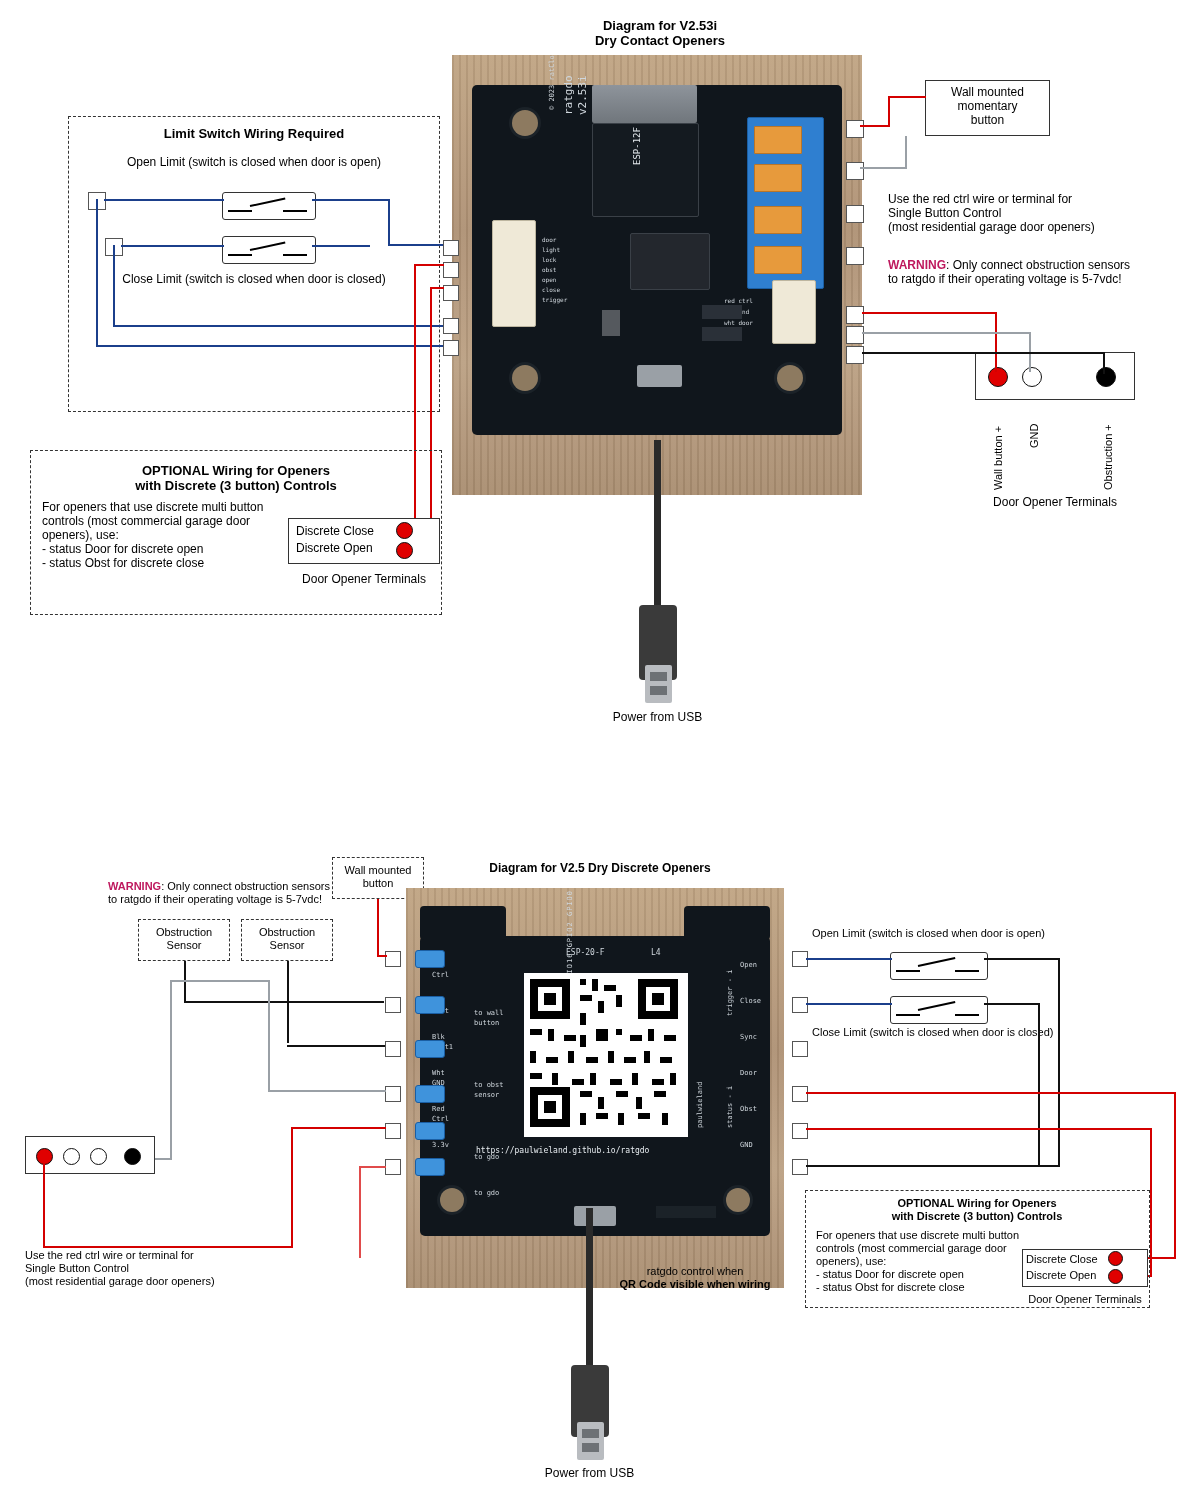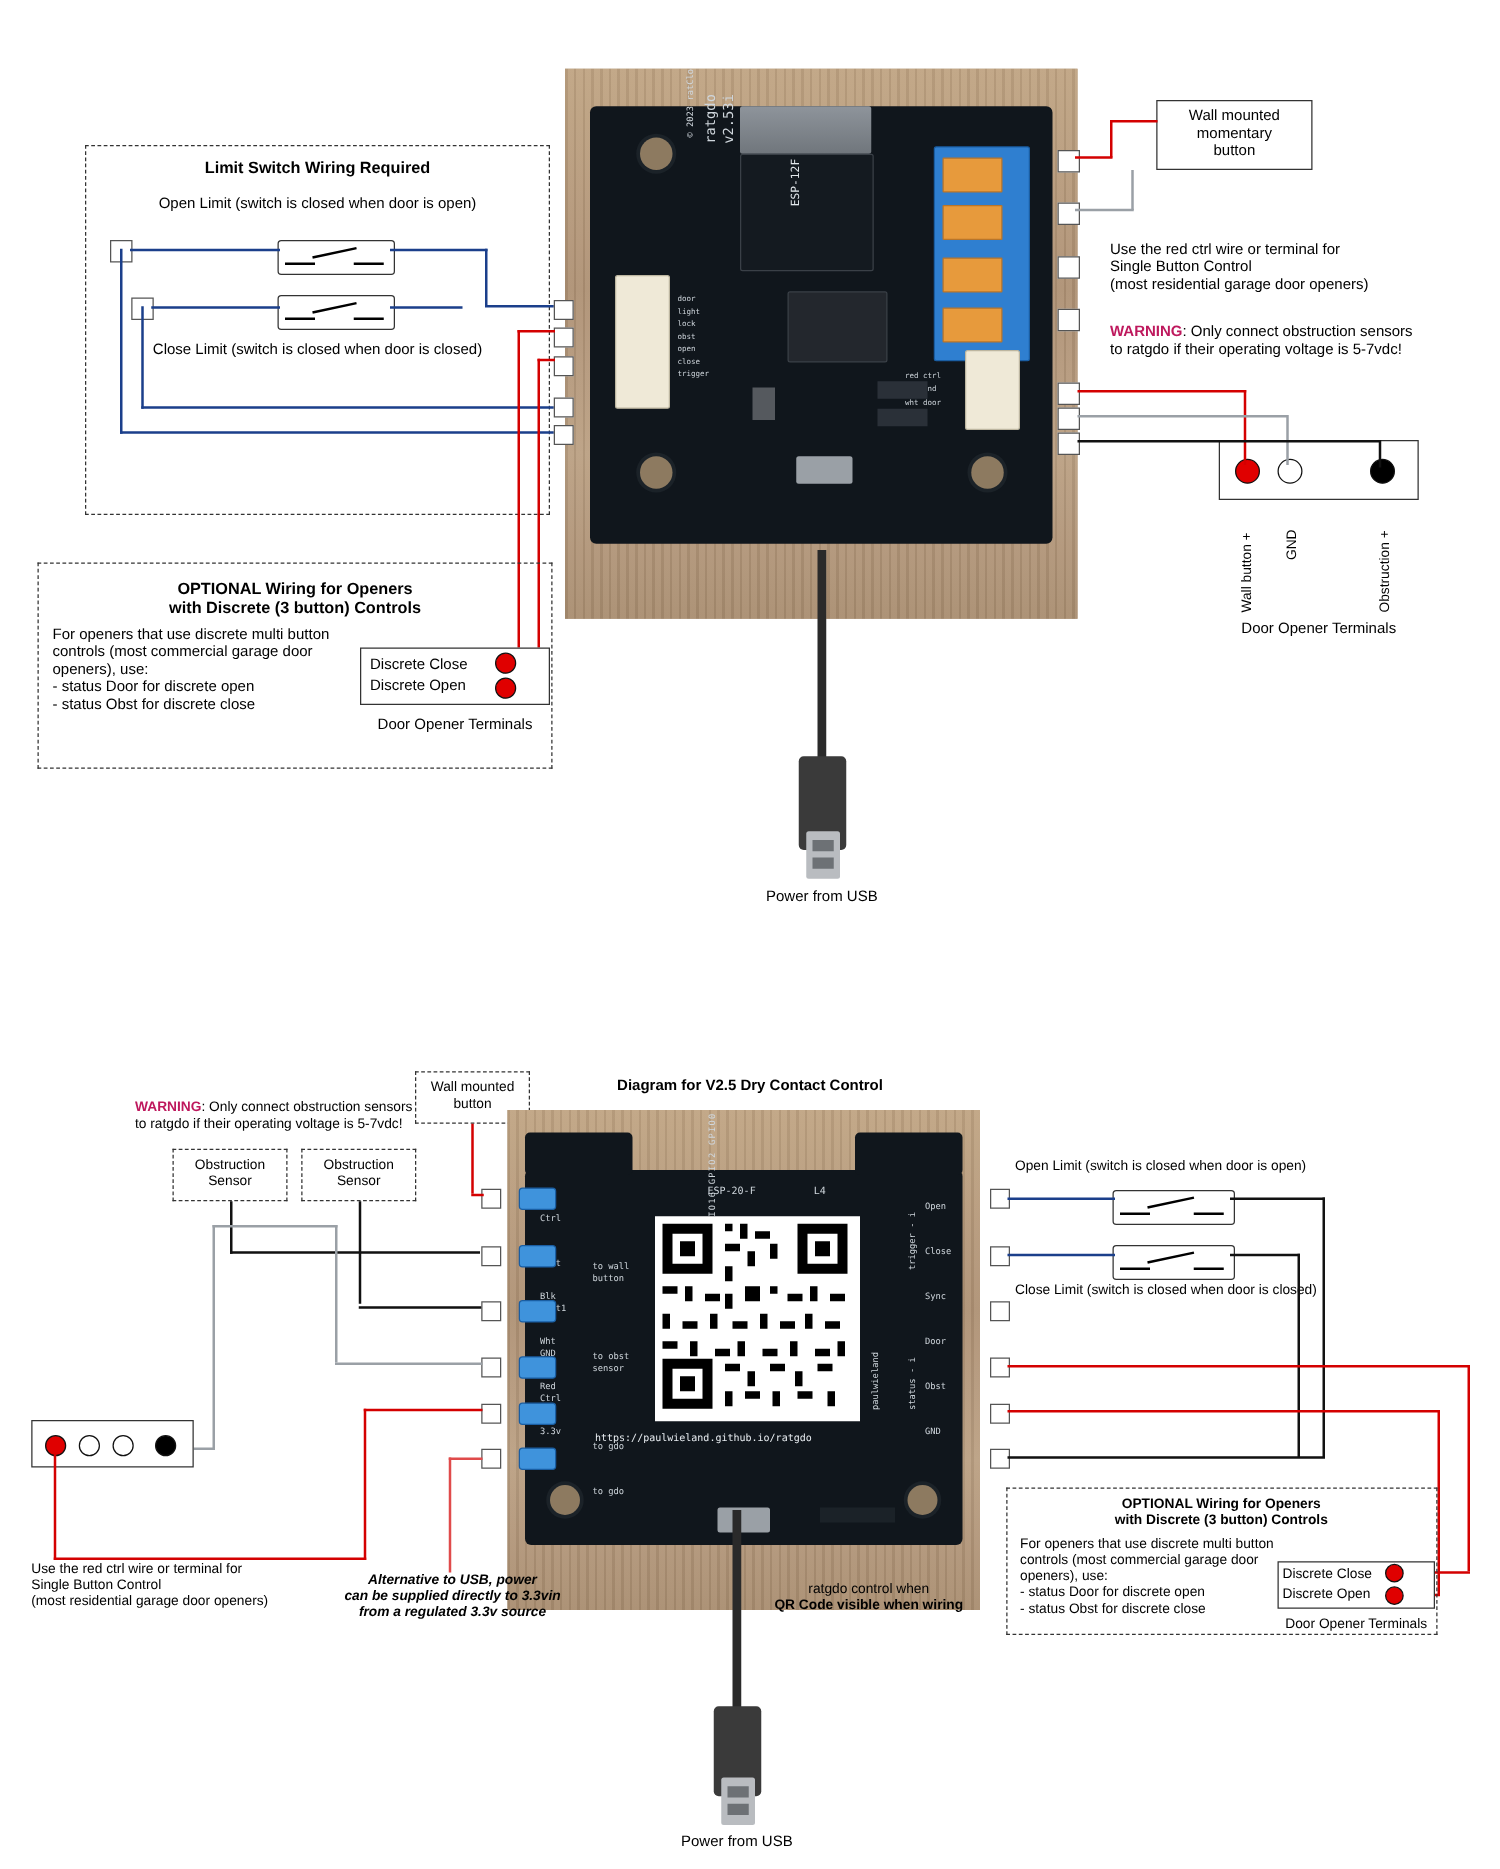--- a/index.html
+++ b/index.html
@@ -133,20 +133,24 @@
     background: #fff;
     padding: 2px;
   }
   .qrcell { position: absolute; background: #000; }
 </style>
 </head>
 <body>
 
 <div id="page">
 
+  <div class="abs ctr bold t13" style="left:500px; top:18px; width:320px;">
+    <div>Diagram for V2.53i</div>
+    <div>Dry Contact Openers</div>
+  </div>
 
   <div class="board" style="left:452px; top:55px; width:410px; height:440px;">
     <div class="pcb" style="left:20px; top:30px; width:370px; height:350px;"></div>
 
     <div class="hole" style="left:60px; top:55px; width:26px; height:26px;"></div>
     <div class="hole" style="left:60px; top:310px; width:26px; height:26px;"></div>
     <div class="hole" style="left:325px; top:310px; width:26px; height:26px;"></div>
 
     <div class="shield" style="left:140px; top:30px; width:105px; height:38px;"></div>
     <div class="chip" style="left:140px; top:68px; width:105px; height:92px; background:#141a20;"></div>
@@ -304,21 +308,21 @@
   <div class="vert-label" style="left:1102px; top:490px;">Obstruction +</div>
   <div class="abs ctr t12" style="left:960px; top:495px; width:190px;">Door Opener Terminals</div>
 
   <div class="wire" style="left:862px; top:312px; width:135px; height:2px; background:#d40000;"></div>
   <div class="wire" style="left:995px; top:312px; width:2px; height:60px; background:#d40000;"></div>
   <div class="wire" style="left:862px; top:332px; width:168px; height:2px; background:#9aa0a6;"></div>
   <div class="wire" style="left:1029px; top:332px; width:2px; height:40px; background:#9aa0a6;"></div>
   <div class="wire" style="left:862px; top:352px; width:242px; height:2px; background:#111;"></div>
   <div class="wire" style="left:1103px; top:352px; width:2px; height:22px; background:#111;"></div>
 
-  <div class="abs ctr bold t12" style="left:420px; top:861px; width:360px;">Diagram for V2.5 Dry Contact Control</div>
+  <div class="abs ctr bold t12" style="left:420px; top:861px; width:360px;">Diagram for V2.5 Dry Discrete Openers</div>
 
   <div class="abs t11" style="left:108px; top:880px; width:250px;">
     <div><span class="warn">WARNING</span><span>: Only connect obstruction sensors</span></div>
     <div>to ratgdo if their operating voltage is 5-7vdc!</div>
   </div>
 
   <div class="dashbox abs" style="left:332px; top:857px; width:92px; height:42px; background:#fff;"></div>
   <div class="abs ctr t11" style="left:332px; top:864px; width:92px;">
     <div>Wall mounted</div>
     <div>button</div>
@@ -495,25 +499,20 @@
 
   <div class="wire" style="left:359px; top:1166px; width:2px; height:92px; background:#e04b4b;"></div>
   <div class="wire" style="left:359px; top:1166px; width:27px; height:2px; background:#e04b4b;"></div>
 
   <div class="abs t11" style="left:25px; top:1249px; width:250px;">
     <div>Use the red ctrl wire or terminal for</div>
     <div>Single Button Control</div>
     <div>(most residential garage door openers)</div>
   </div>
 
-  <div class="abs ctr t11" style="left:262px; top:1258px; width:200px; font-style:italic; font-weight:bold;">
-    <div>Alternative to USB, power</div>
-    <div>can be supplied directly to 3.3vin</div>
-    <div>from a regulated 3.3v source</div>
-  </div>
 
   <div class="abs ctr t11" style="left:600px; top:1265px; width:190px;">
     <div>ratgdo control when</div>
     <div class="bold">QR Code visible when wiring</div>
   </div>
 
   <div class="abs t11" style="left:812px; top:927px; width:300px;">Open Limit (switch is closed when door is open)</div>
   <div class="abs t11" style="left:812px; top:1026px; width:300px;">Close Limit (switch is closed when door is closed)</div>
 
   <div class="relaybox" style="left:890px; top:952px; width:96px; height:26px; border-radius:3px;"></div>

